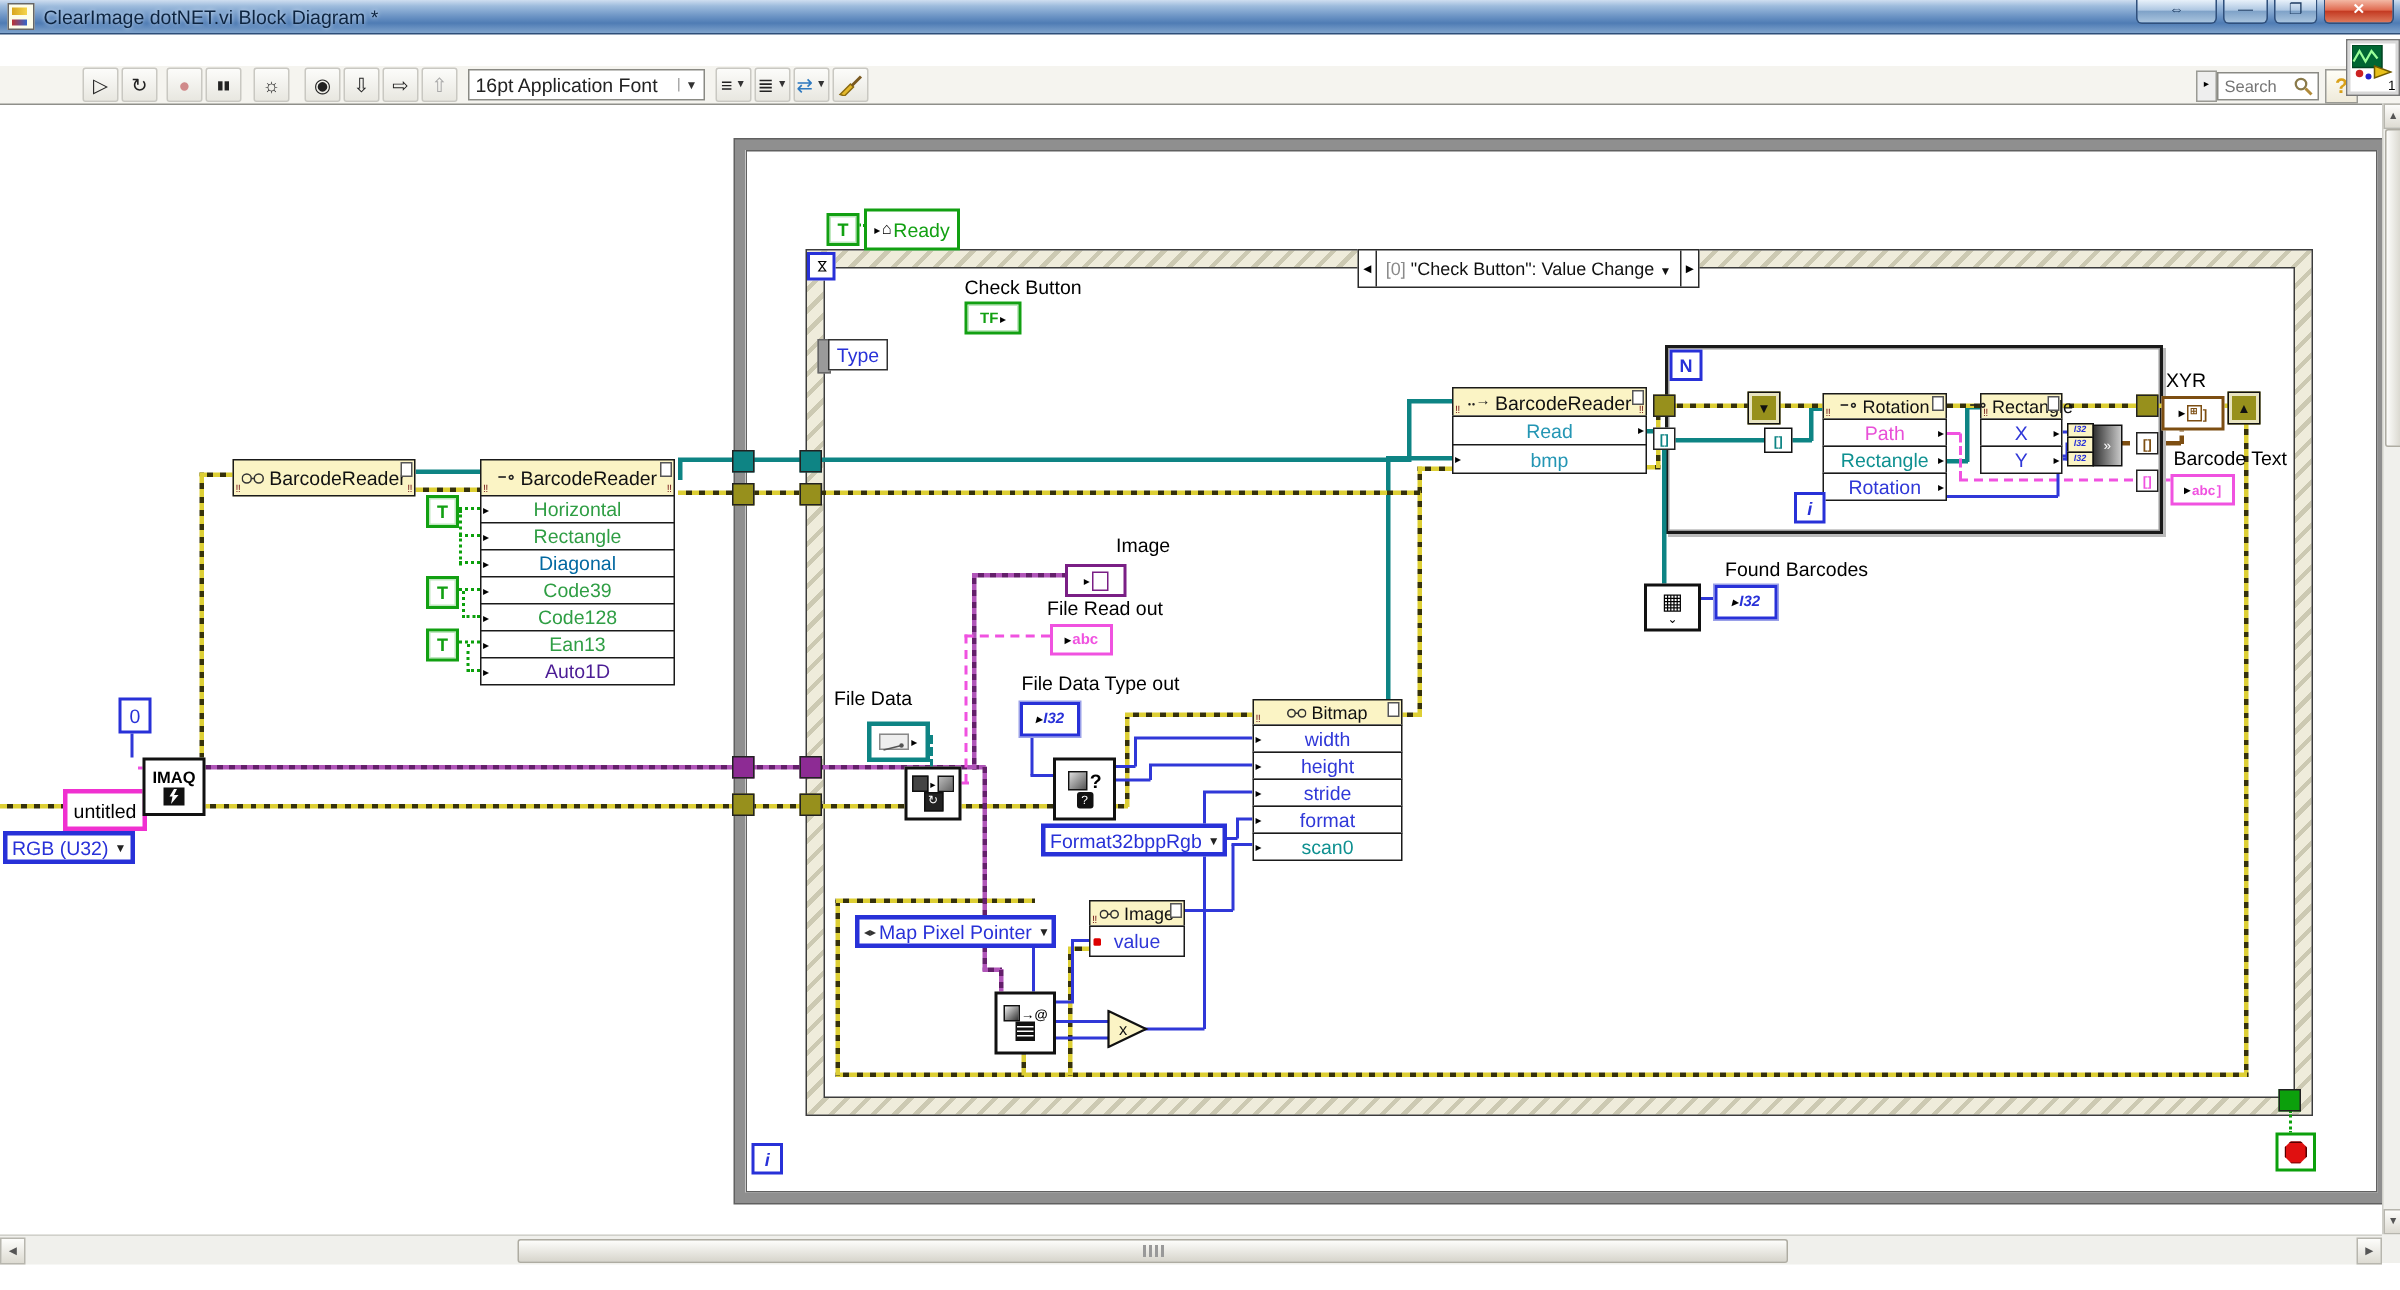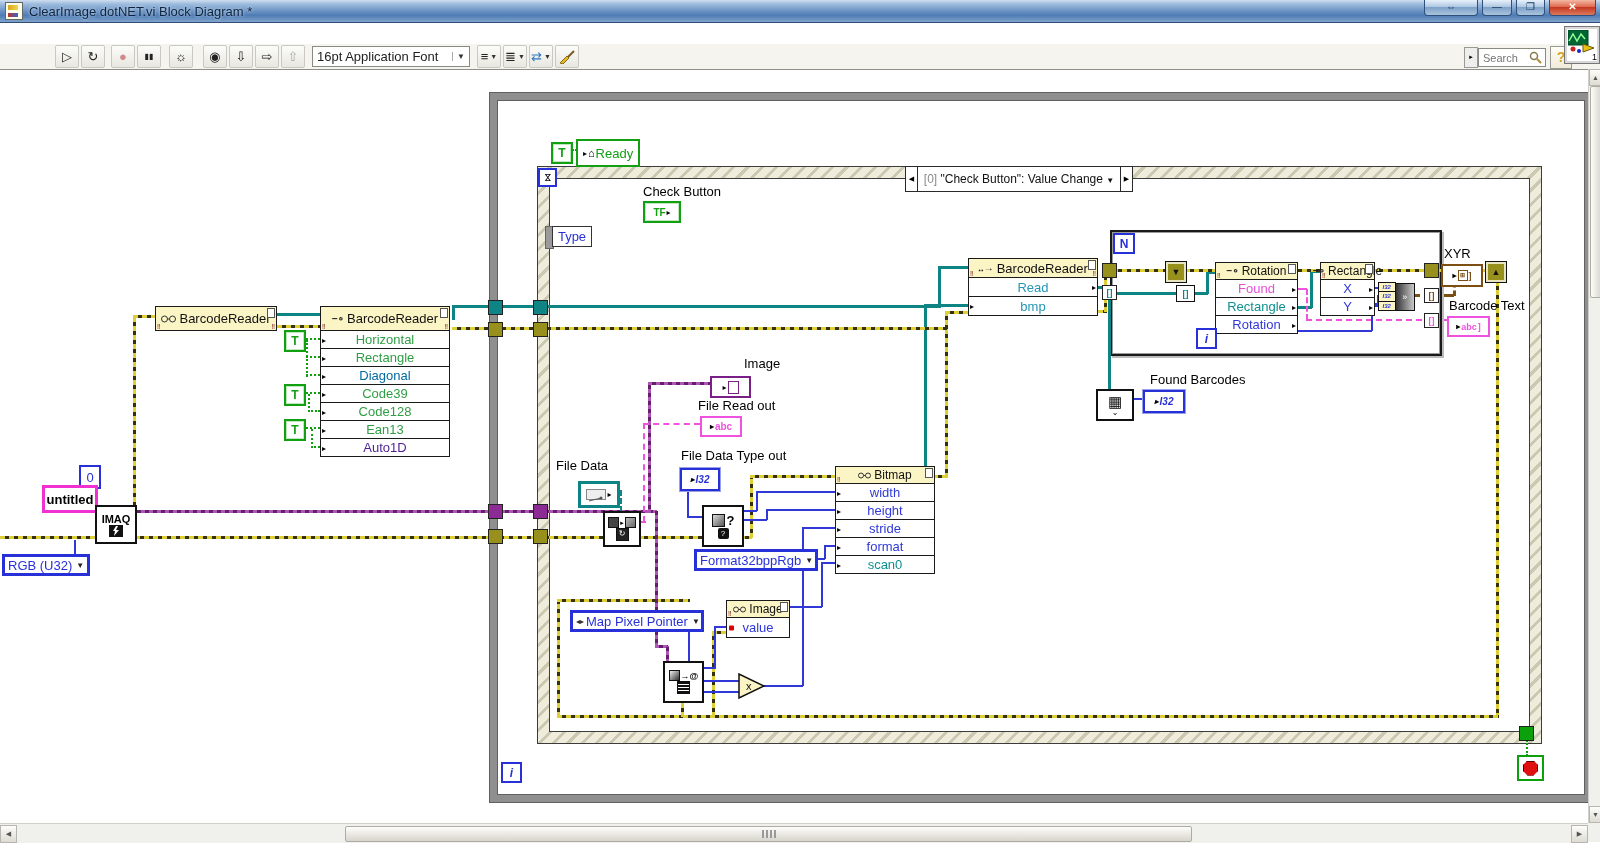--- a/index.html
+++ b/index.html
@@ -352,21 +352,21 @@
     <div class="n-row arrL" style="color:#2f9e44">Code128</div>
     <div class="n-row arrL" style="color:#2f9e44">Ean13</div>
     <div class="n-row arrL" style="color:#4c1d95">Auto1D</div>
   </div>
 
   <div class="constbox c-bool" style="left:284px;top:330px;width:18px;height:18px;">T</div>
   <div class="constbox c-bool" style="left:284px;top:384px;width:18px;height:18px;">T</div>
   <div class="constbox c-bool" style="left:284px;top:419px;width:18px;height:18px;">T</div>
 
   <div class="constbox c-num" style="left:79px;top:465px;width:18px;height:20px;">0</div>
-  <div class="constbox c-str" style="left:42px;top:485px;width:50px;height:22px;font-weight:bold;">untitled</div>
+  <div class="constbox c-str" style="left:42px;top:526px;width:50px;height:22px;">untitled</div>
   <div class="iconnode" style="left:95px;top:505px;width:38px;height:35px;">
     <div style="font-size:11px;font-weight:bold;">IMAQ</div>
     <div style="width:14px;height:12px;background:#111;display:flex;align-items:center;justify-content:center;">
       <svg width="8" height="10">
           <polygon points="4,0 1,5 3,5 2,10 7,4 4,4 6,0" fill="#fff"></polygon>
         </svg>
     </div>
   </div>
   <div class="enum" style="left:2px;top:554px;width:76px;height:16px;">
     <span>RGB (U32)</span>
@@ -505,21 +505,21 @@
   <div class="srbox" style="left:1485px;top:261px;">▲</div>
   <div class="tn-idx abs" style="left:1176px;top:285px;width:17px;height:15px;border:1px solid #111;color:#0e8484;">[]</div>
 
   <div class="node" style="left:1215px;top:262px;width:83px;">
     <div class="n-hdr" style="height:16px;font-size:12px;">
       <span class="bang">‼</span>
       <span class="hglyph">−∘</span>
       <span>Rotation</span>
       <span class="cornerpg"></span>
     </div>
-    <div class="n-row arrR" style="color:#e84fd7">Found</div>
+    <div class="n-row arrR" style="color:#e84fd7">Path</div>
     <div class="n-row arrR" style="color:#0e9090">Rectangle</div>
     <div class="n-row arrR" style="color:#3038d8">Rotation</div>
   </div>
   <div class="node" style="left:1320px;top:262px;width:55px;">
     <div class="n-hdr" style="height:16px;font-size:12px;">
       <span class="bang">‼</span>
       <span class="hglyph">−∘</span>
       <span>Rectangle</span>
       <span class="cornerpg"></span>
     </div>

